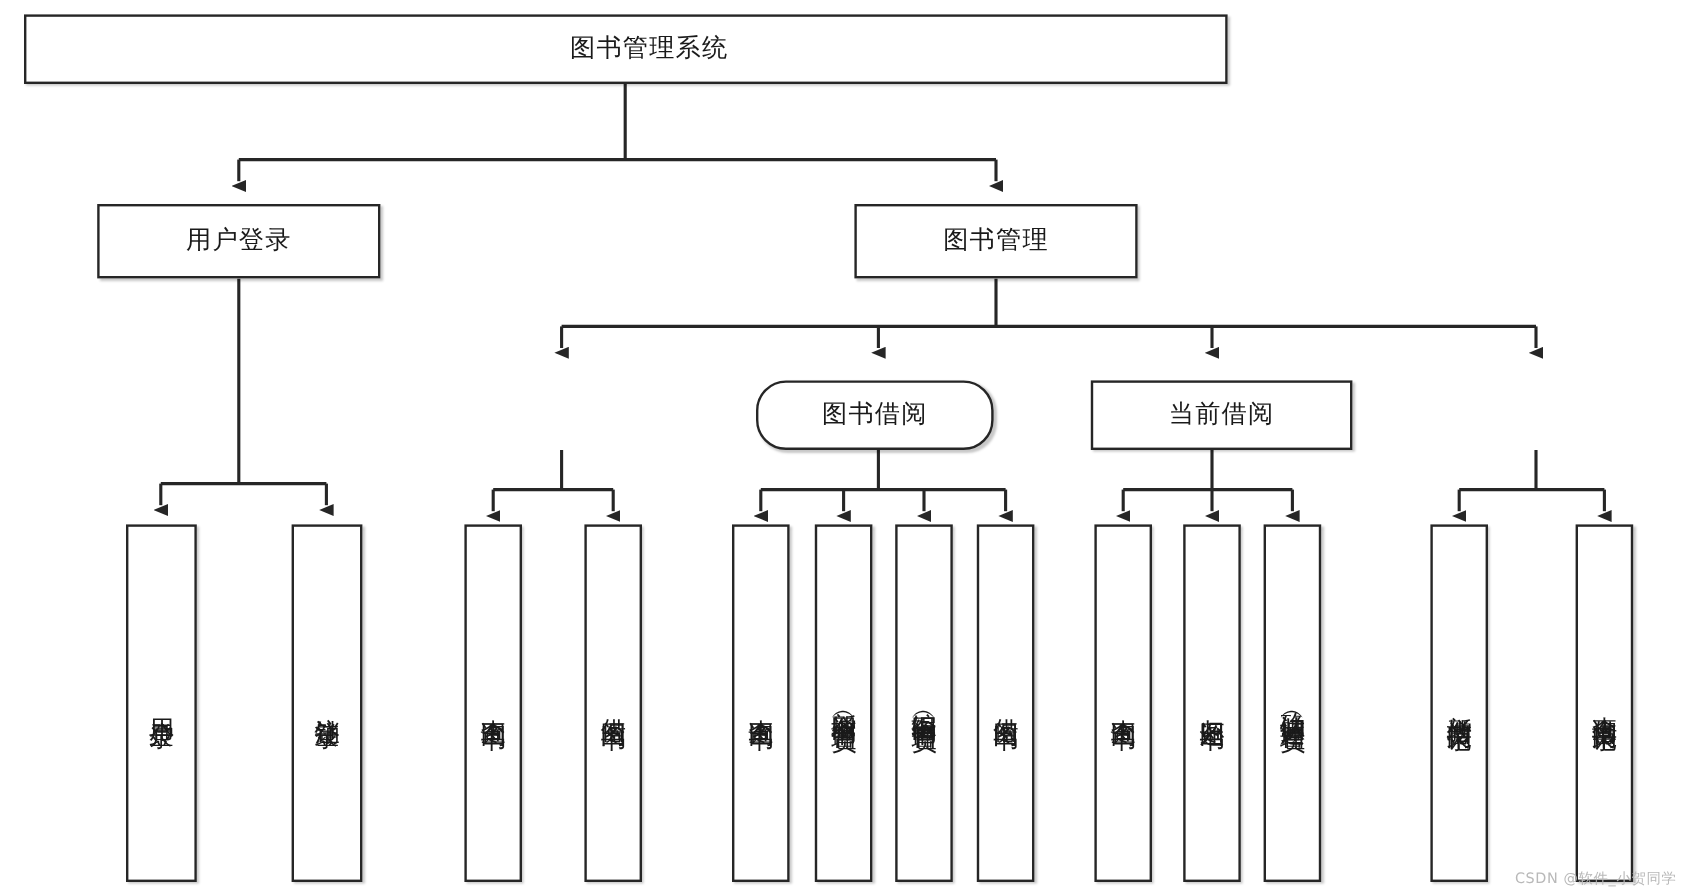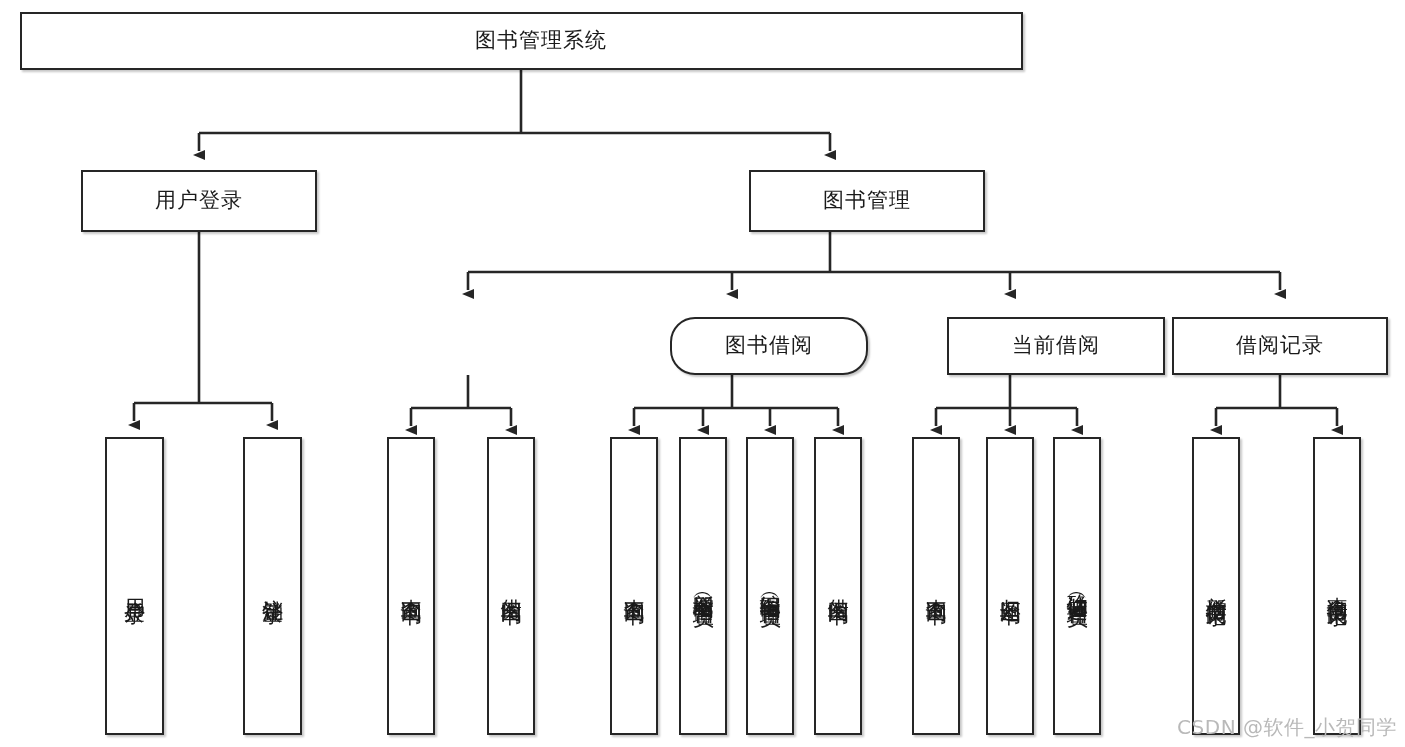--- a/index.html
+++ b/index.html
@@ -56,21 +56,21 @@
   .node.vert .vtext {
     display: block;
     writing-mode: vertical-rl;
     text-orientation: upright;
     text-align: center;
   }
   #watermark {
     position: absolute;
     right: 8px;
     bottom: 6px;
-    font-size: 20px;
+    font-size: 12px;
     color: #b9b9b9;
     letter-spacing: 0.5px;
     white-space: nowrap;
     font-family: "DejaVu Sans", "Liberation Sans", sans-serif;
   }
 </style>
 </head>
 <body>
 
 <div id="canvas">
@@ -111,32 +111,29 @@
       </g>
   </svg>
 
   <div class="node horiz" style="left: 20px; top: 12px; width: 1003px; height: 58px; padding-left: 39px;">
     <span>图书管理系统</span>
   </div>
 
   <div class="node horiz" style="left: 81px; top: 170px; width: 236px; height: 62px;">
     <span>用户登录</span>
   </div>
-  <div class="node horiz" style="left: 749px; top: 170px; width: 236px; height: 62px;">
+  <div class="node horiz" style="left: 712px; top: 170px; width: 236px; height: 62px;">
     <span>图书管理</span>
   </div>
 
-  <div class="node horiz" style="left: 670px; top: 317px; width: 198px; height: 58px; border-radius: 25px;">
+  <div class="node horiz" style="left: 630px; top: 317px; width: 198px; height: 58px; border-radius: 25px;">
     <span>图书借阅</span>
   </div>
-  <div class="node horiz" style="left: 947px; top: 317px; width: 218px; height: 58px;">
+  <div class="node horiz" style="left: 909px; top: 317px; width: 218px; height: 58px;">
     <span>当前借阅</span>
-  </div>
-  <div class="node horiz" style="left: 1172px; top: 317px; width: 216px; height: 58px;">
-    <span>借阅记录</span>
   </div>
 
   <div class="node vert" style="left: 105px; top: 437px; width: 59px; height: 298px;">
     <span class="vtext">用户登录</span>
   </div>
   <div class="node vert" style="left: 243px; top: 437px; width: 59px; height: 298px;">
     <span class="vtext">注销登录</span>
   </div>
   <div class="node vert" style="left: 387px; top: 437px; width: 48px; height: 298px;">
     <span class="vtext">查询图书</span>

